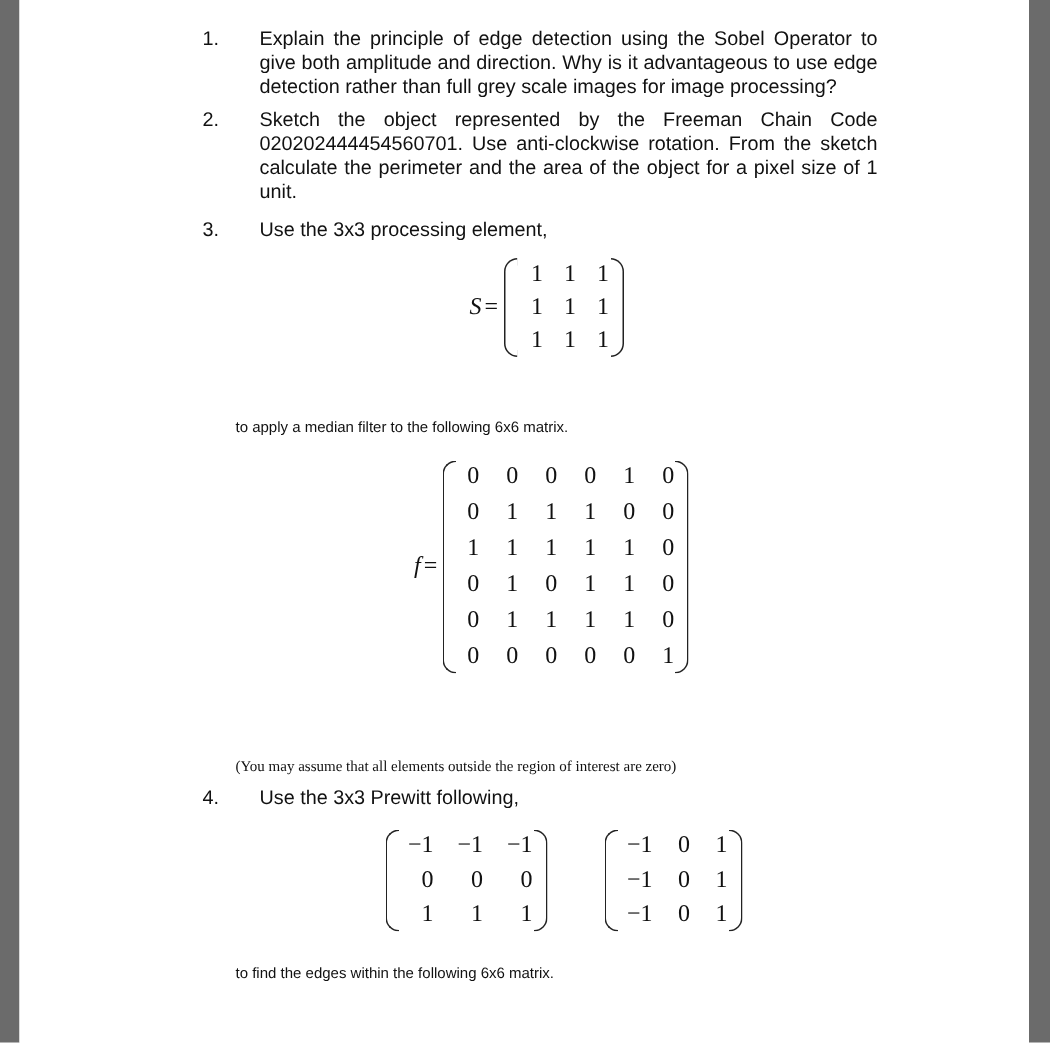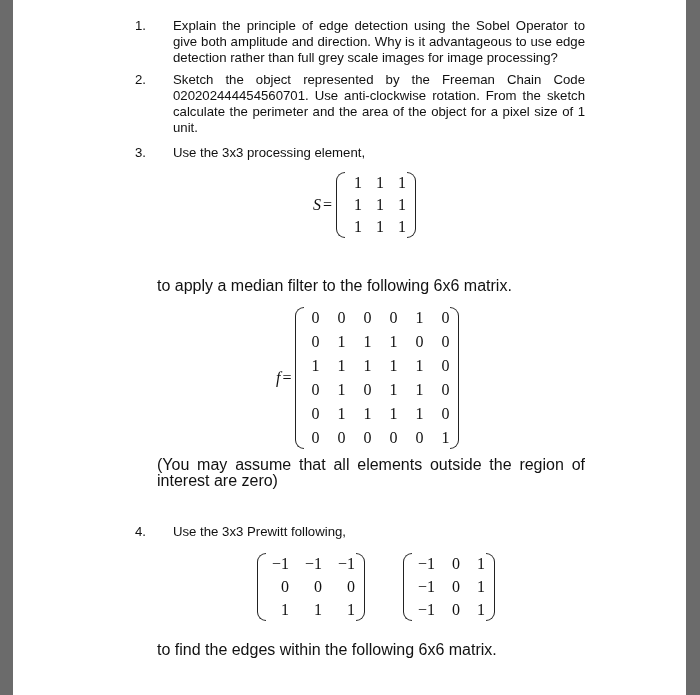--- a/index.html
+++ b/index.html
@@ -10,21 +10,21 @@
     color:#111;
   }
   .bar { position:absolute; top:0; bottom:0; background:#6b6b6b; }
   .bar.left { left:0; width:13px; }
   .bar.right { left:686px; width:14px; }
   .page { position:absolute; left:13px; top:0; width:673px; height:695px; background:#fff; }
 
   .q { position:absolute; left:135px; width:450px; font-size:13.2px; line-height:16px; }
   .q .num { position:absolute; left:0; top:0; width:20px; }
   .q .body { margin-left:38px; text-align:justify; text-align-last:left; }
-  .para { position:absolute; left:157px; width:428px; font-size:16px; line-height:16px; text-align:justify; text-align-last:left; }
+  .para { position:absolute; left:157px; width:428px; font-size:10px; line-height:16px; text-align:justify; text-align-last:left; }
 
   .math { font-family:"Liberation Serif", serif; font-size:16px; }
   .mat { position:absolute; display:flex; align-items:center; }
   .mat .lbl { font-style:italic; margin-right:2px; }
   .mat .eq { margin-right:4px; }
   .paren { position:relative; }
   .paren::before, .paren::after {
     content:""; position:absolute; top:0; bottom:0; width:8px;
     border:1.3px solid #222;
   }
@@ -113,21 +113,21 @@
         <span>0</span>
         <span>0</span>
         <span>0</span>
         <span>0</span>
         <span>0</span>
         <span>1</span>
       </div>
   </div>
 </div>
 
-<div class="para" style="top:457px;">(You may assume that all elements outside the region of interest are zero)</div>
+<div class="para" style="top:504px;font-family:Liberation Serif, serif;">(You may assume that all elements outside the region of interest are zero)</div>
 
 <div class="q" style="top:524px;">
   <span class="num">4.</span>
   <div class="body">Use the 3x3 Prewitt following,</div>
 </div>
 
 <div class="mat math" style="left:257px; top:553px;">
   <div class="paren">
     <div class="grid" id="gx-grid" style="grid-template-columns:repeat(3,22px); column-gap:11px; row-gap:5px;">
         <span>−1</span>

